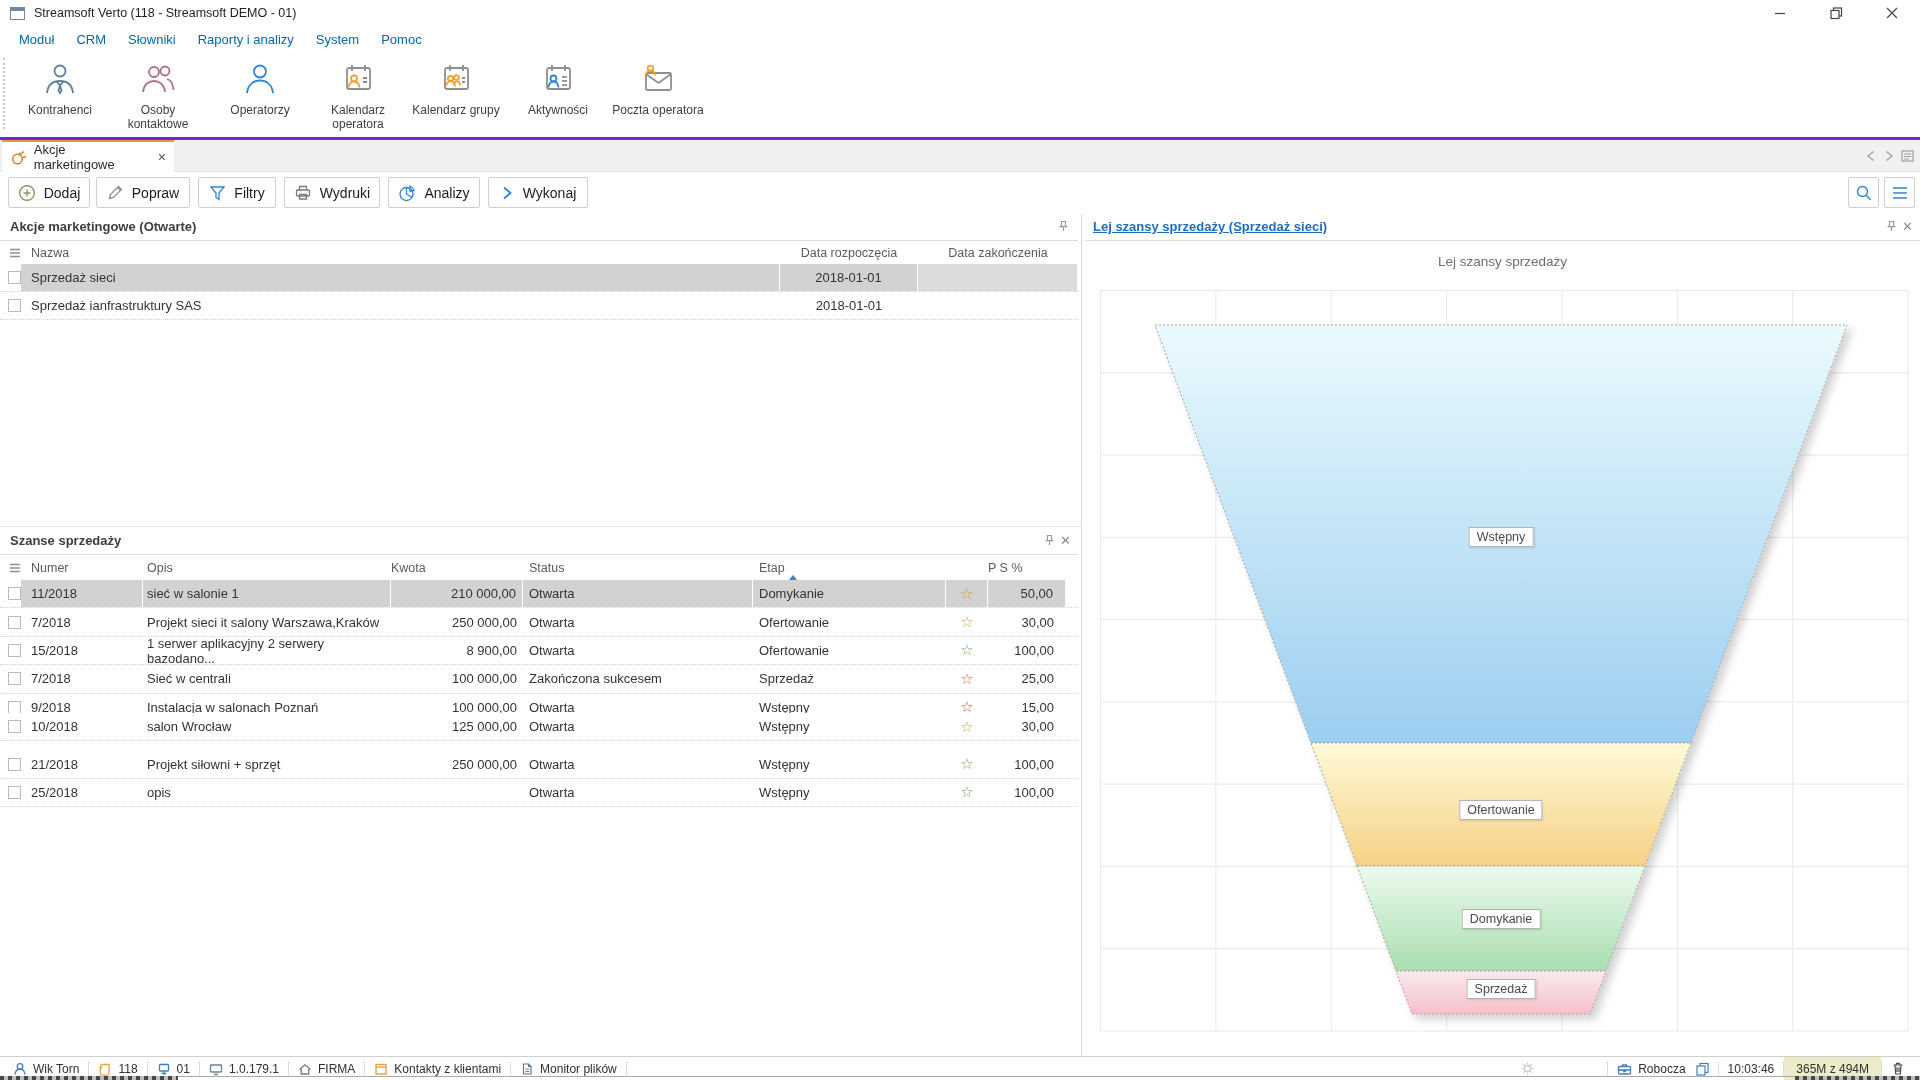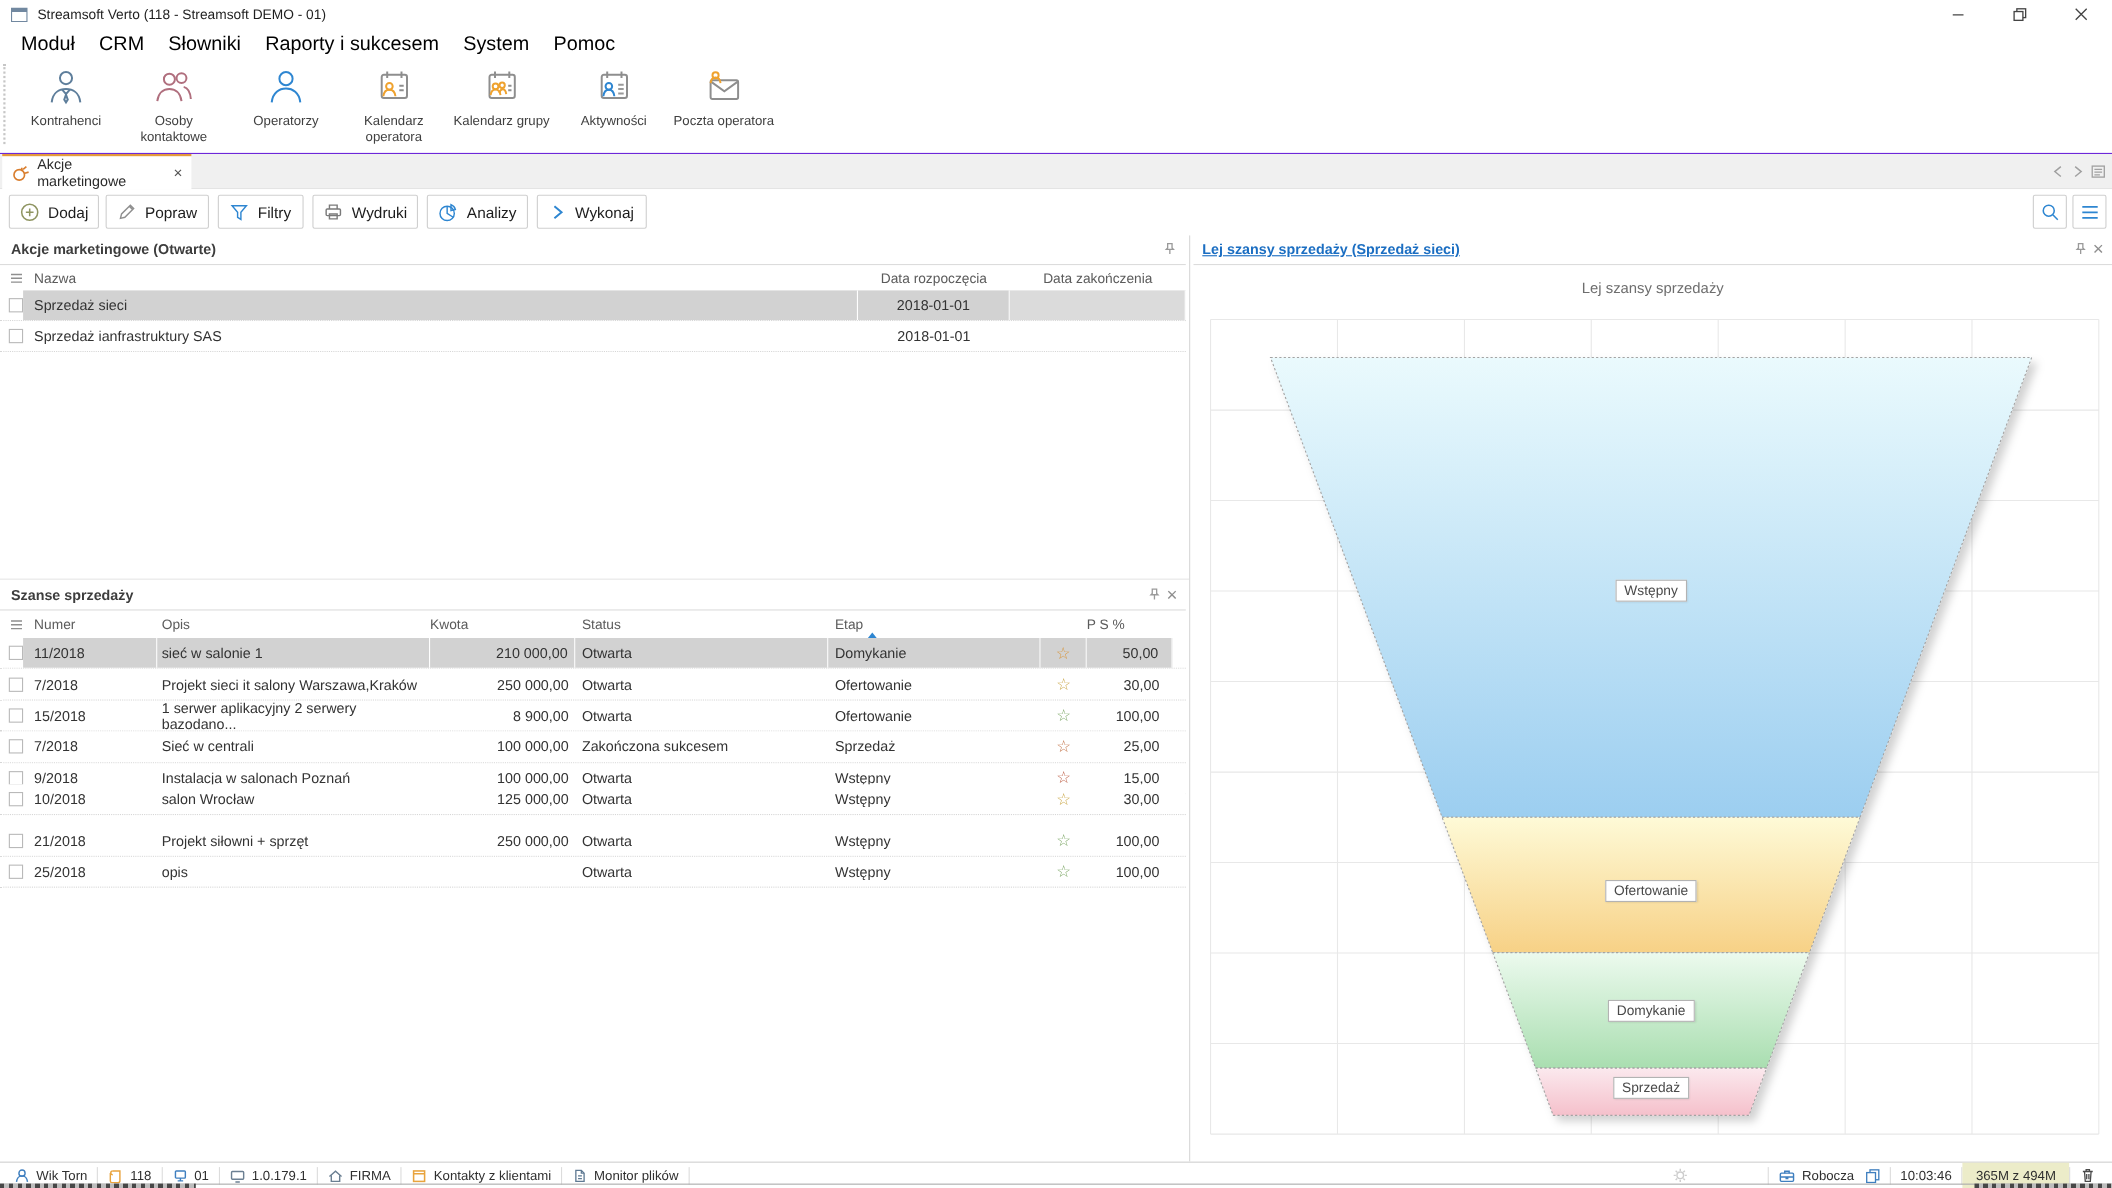--- a/index.html
+++ b/index.html
@@ -10,24 +10,24 @@
   
   #titlebar { position:absolute; left:0; top:0; width:1920px; height:26px; background:#fff; display:flex; align-items:center; }
   #titlebar .appicon { margin-left:10px; width:15px; height:13px; border:1.5px solid #7188a0; border-top:4px solid #7188a0; }
   #titlebar .title { margin-left:9px; font-size:12.5px; color:#1f1f1f; }
   .wincontrols { position:absolute; right:0; top:0; height:26px; display:flex; }
   .winbtn { width:56px; height:26px; display:flex; align-items:center; justify-content:center; color:#444; }
   .winbtn svg { display:block; }
 
   
   #menubar { position:absolute; left:0; top:26px; width:1920px; height:26px; display:flex; align-items:center; padding-left:8px; }
-  .menu-item { padding:0 11px; font-size:18px; color:#000000; height:100%; display:flex; align-items:center; cursor:default; }
-
-  
-  #toolbar { position:absolute; left:0; top:52px; width:1920px; height:88px; background:#fff; border-bottom:1px solid #6d28d9; }
+  .menu-item { padding:0 11px; font-size:13px; color:#0369a1; height:100%; display:flex; align-items:center; cursor:default; }
+
+  
+  #toolbar { position:absolute; left:0; top:52px; width:1920px; height:88px; background:#fff; border-bottom:3px solid #6d28d9; }
   #toolbar .drag { position:absolute; left:3px; top:6px; bottom:8px; border-left:2px dotted #c6c6c6; }
   .tool-item { position:absolute; top:4px; width:96px; height:80px; display:flex; flex-direction:column; align-items:center; cursor:default; }
   .tool-item .ticon { height:44px; display:flex; align-items:flex-end; justify-content:center; }
   .tool-item .tlabel { margin-top:3px; font-size:12px; line-height:14px; color:#404040; text-align:center; }
 
   
   #tabbar { position:absolute; left:0; top:140px; width:1920px; height:32px; background:#f0f0f0; border-bottom:1px solid #e3e3e3; }
   .tab { position:absolute; left:2px; top:0; height:32px; width:172px; background:#fff; border-top:2px solid #E49A3C; display:flex; align-items:center; padding:0 8px; }
   .tab .tlabel { font-size:13px; color:#2b2b2b; margin-left:7px; }
   .tab .tclose { margin-left:9px; color:#555; font-size:14px; line-height:14px; cursor:default; }
@@ -113,21 +113,21 @@
             <path d="M1 1l10 10M11 1L1 11" stroke="#444" stroke-width="1.2"></path>
           </svg>
         </div>
     </div>
   </div>
 
   <div id="menubar">
     <div class="menu-item">Moduł</div>
     <div class="menu-item">CRM</div>
     <div class="menu-item">Słowniki</div>
-    <div class="menu-item">Raporty i sukcesem</div>
+    <div class="menu-item">Raporty i analizy</div>
     <div class="menu-item">System</div>
     <div class="menu-item">Pomoc</div>
   </div>
 
   <div id="toolbar">
     <div class="drag"></div>
 
     <div class="tool-item" style="left:12px">
       <div class="ticon">
         <svg width="40" height="40" fill="none" stroke="#5E7E9B" stroke-width="1.8">

